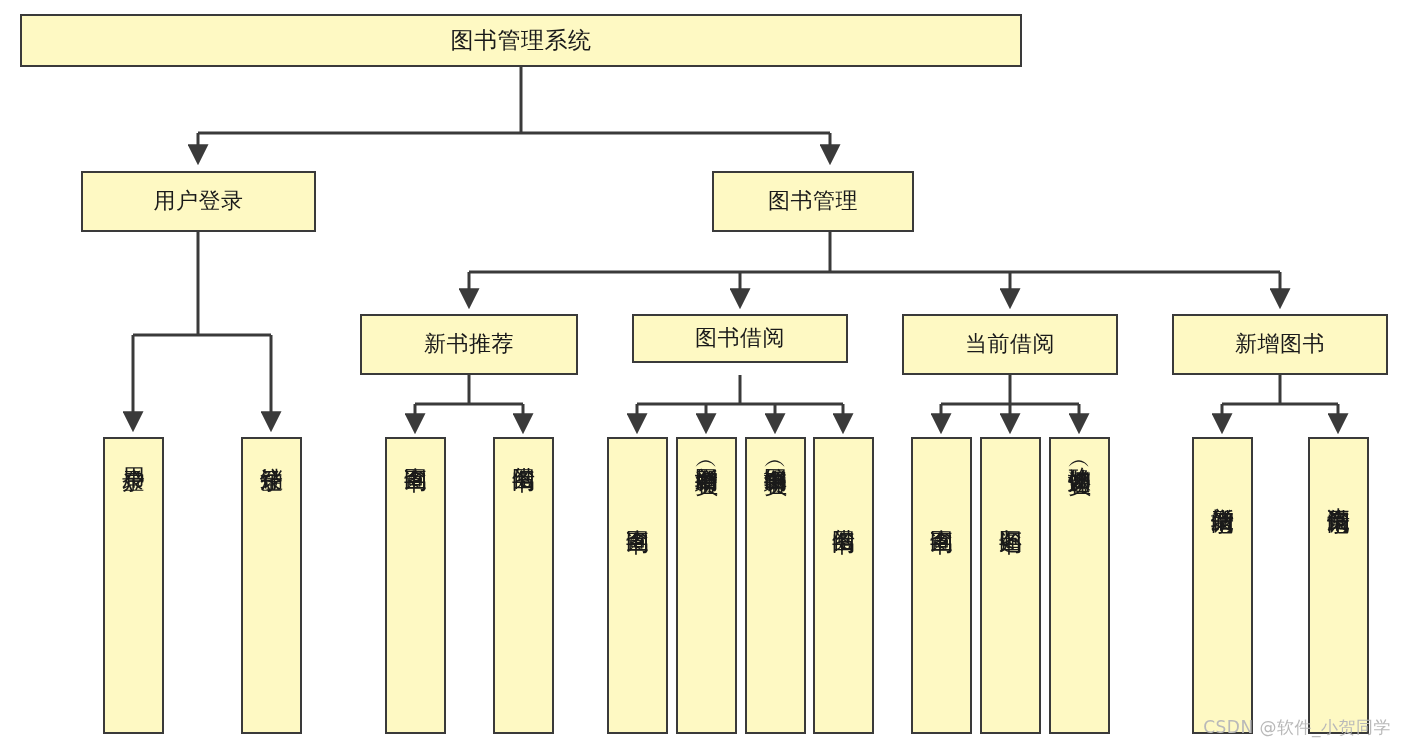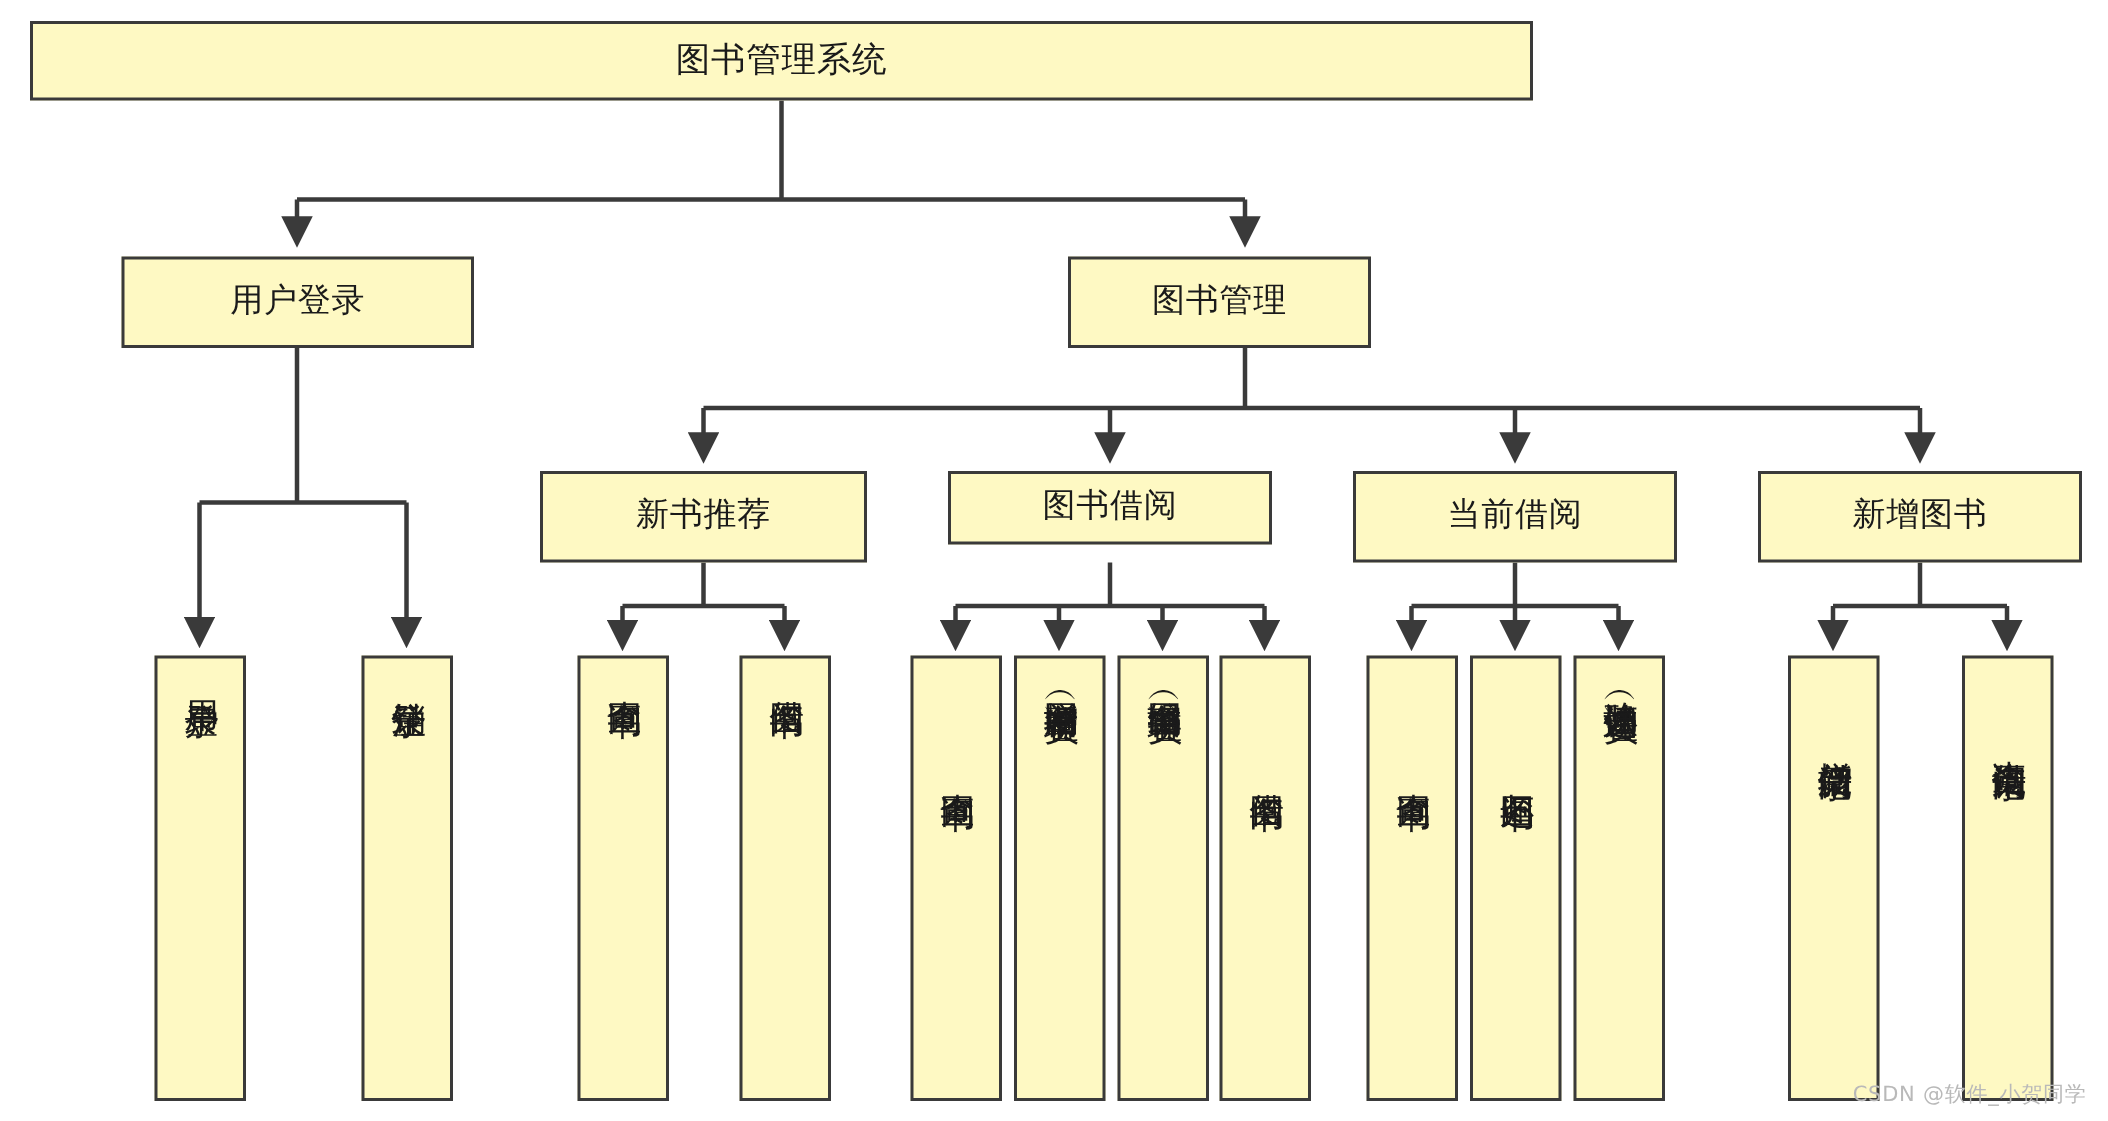--- a/index.html
+++ b/index.html
@@ -67,21 +67,21 @@
   .node.leaf.mid .node-label {
     padding-top: 62px;
   }
   .node.leaf.mid2 .node-label {
     padding-top: 40px;
   }
   .watermark {
     position: absolute;
     right: 14px;
     bottom: 8px;
-    font-size: 14px;
+    font-size: 17px;
     color: #b9b9b9;
     letter-spacing: 0.5px;
     white-space: nowrap;
   }
 </style>
 </head>
 <body>
 
 <div id="diagram">
 

